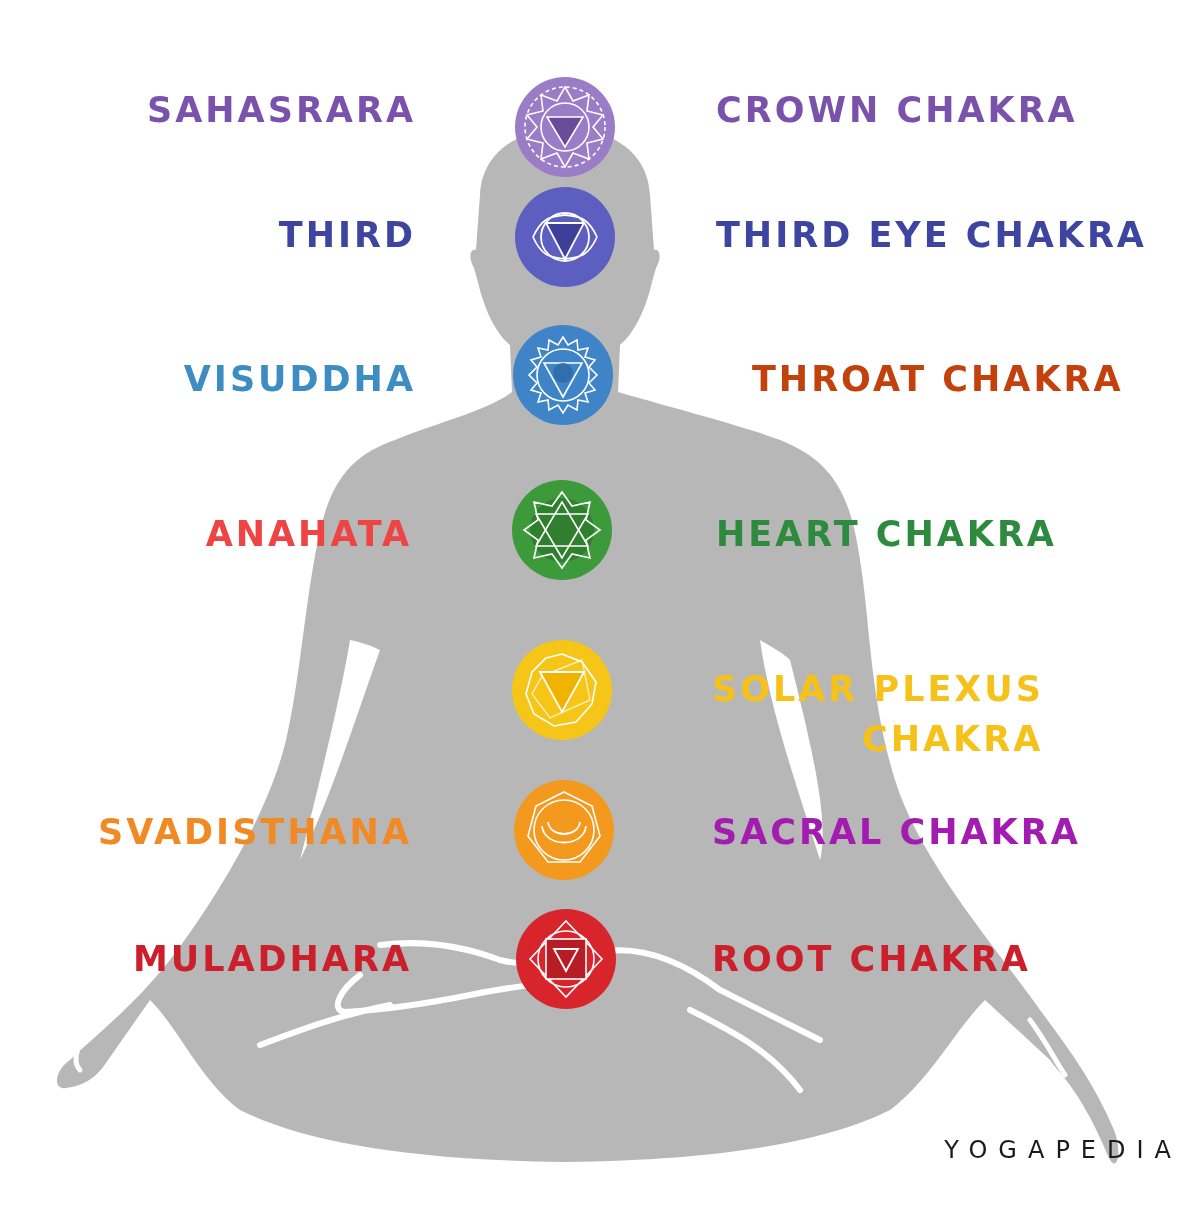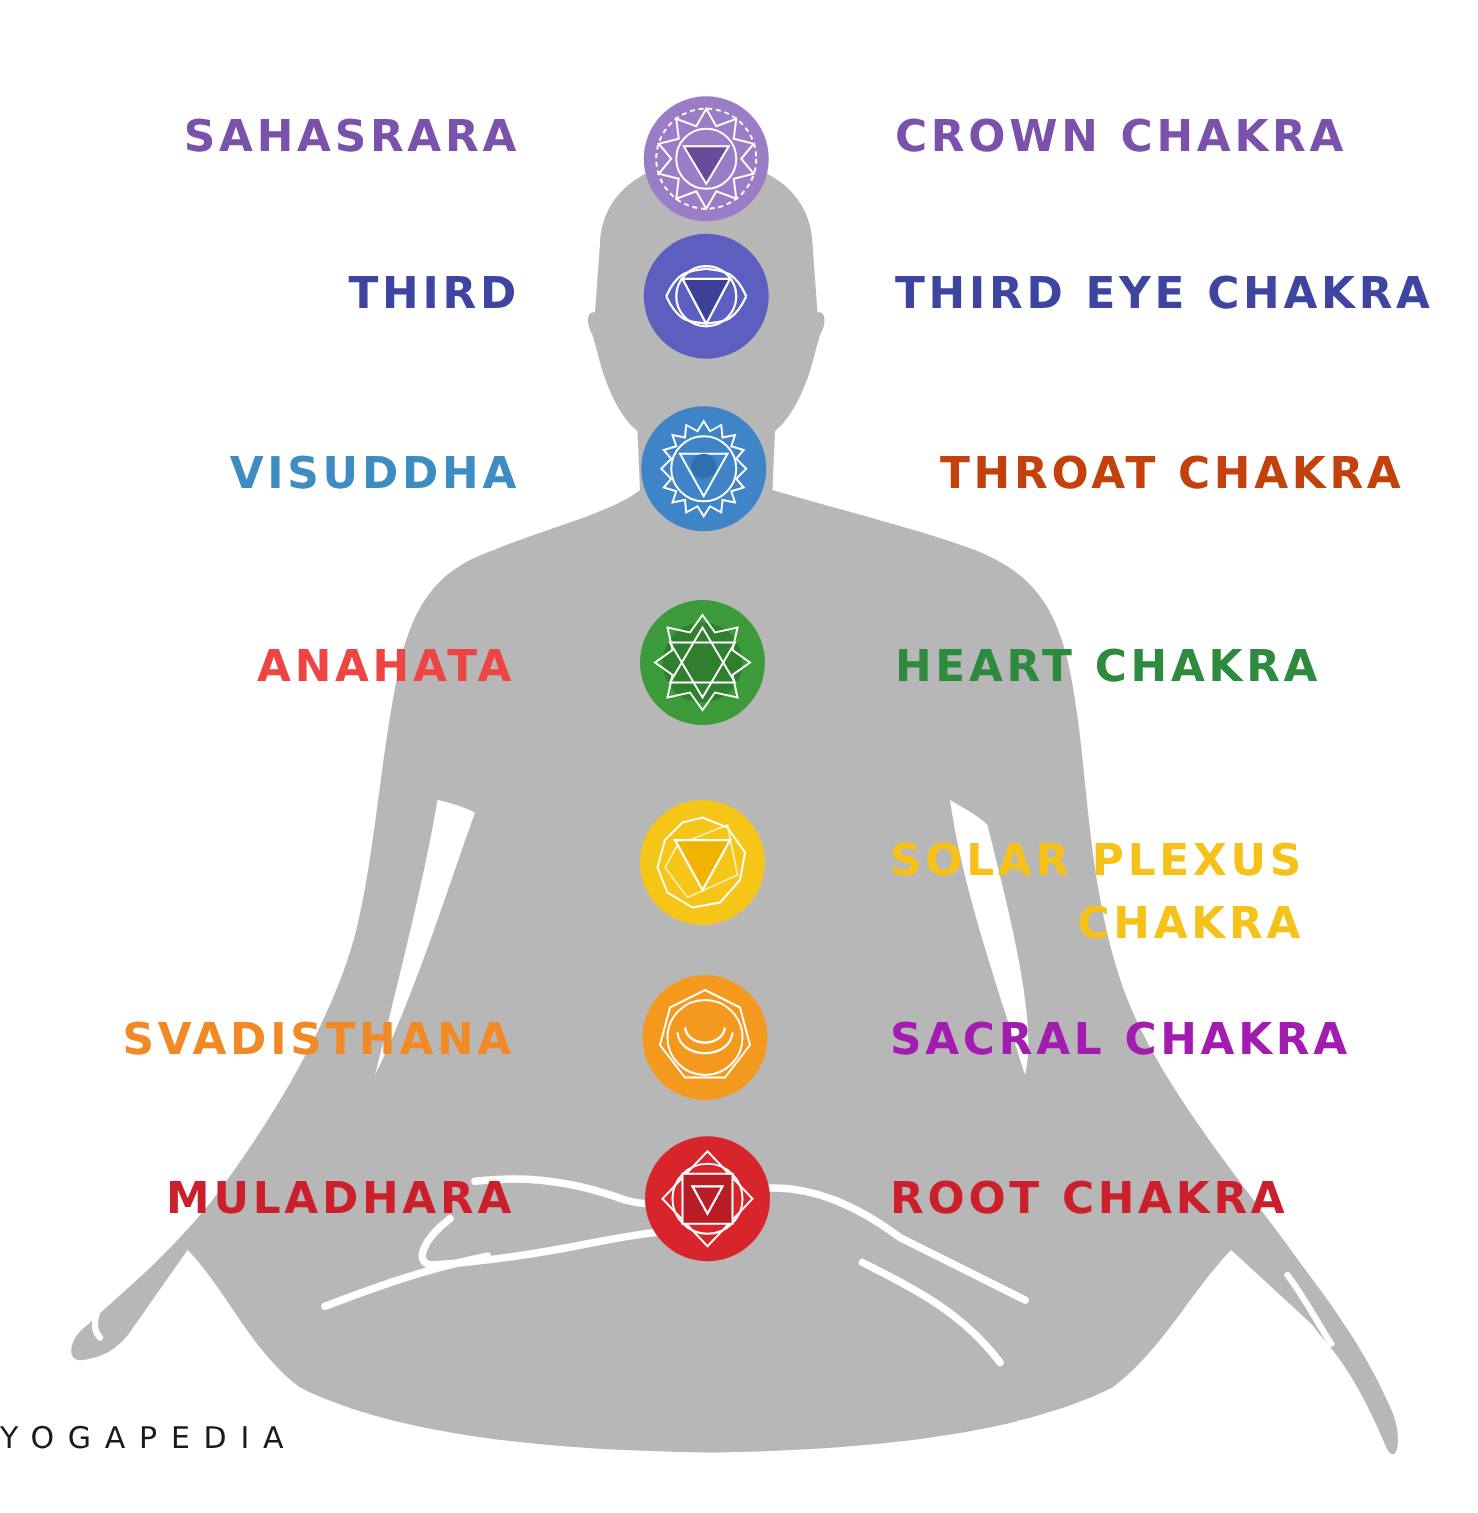--- a/index.html
+++ b/index.html
@@ -5,21 +5,21 @@
   html, body { margin:0; padding:0; background:#ffffff; }
   body { width:1182px; height:1210px; position:relative; overflow:hidden;
          font-family:"DejaVu Sans", sans-serif; }
   #figure { position:absolute; left:0; top:0; width:1182px; height:1162px; }
   .label { position:absolute; font-weight:bold; font-size:35px; letter-spacing:3px;
            white-space:nowrap; line-height:1; }
   .left  { text-align:right; }
   .right { text-align:right; }
   .chakra { position:absolute; width:104px; height:104px; border-radius:50%; }
   .chakra svg { width:104px; height:104px; display:block; }
-  .brand { position:absolute; left:0; width:1182px; top:1136px; text-align:left;
+  .brand { position:absolute; left:0; width:1182px; top:1136px; text-align:right;
            font-family:"DejaVu Sans", sans-serif; font-size:24px; letter-spacing:11px;
            color:#1a1a1a; }
 </style>
 </head>
 <body>
 
 <div id="figure">
 
   <svg width="1182" height="1210" viewBox="0 0 1182 1210" style="position:absolute;left:0;top:0;">
     <path fill="#b7b7b7" d="

